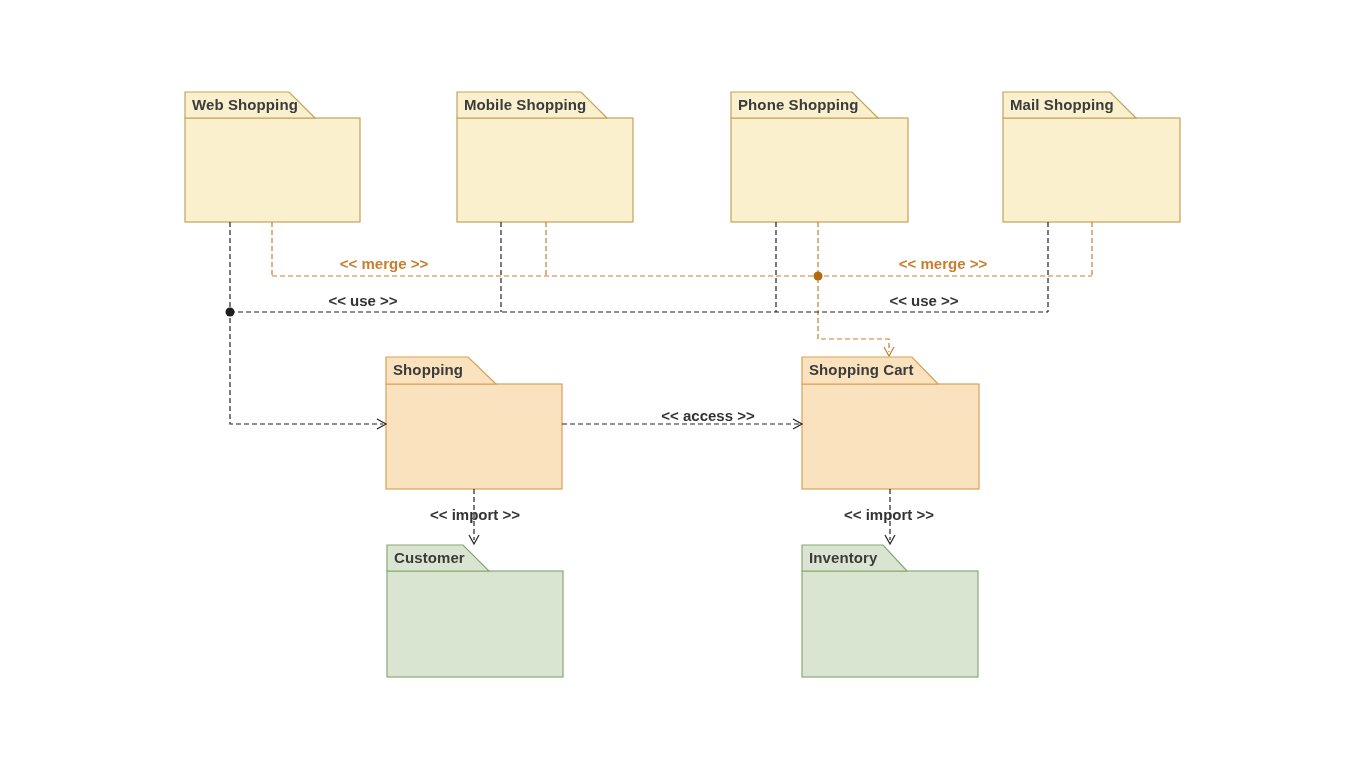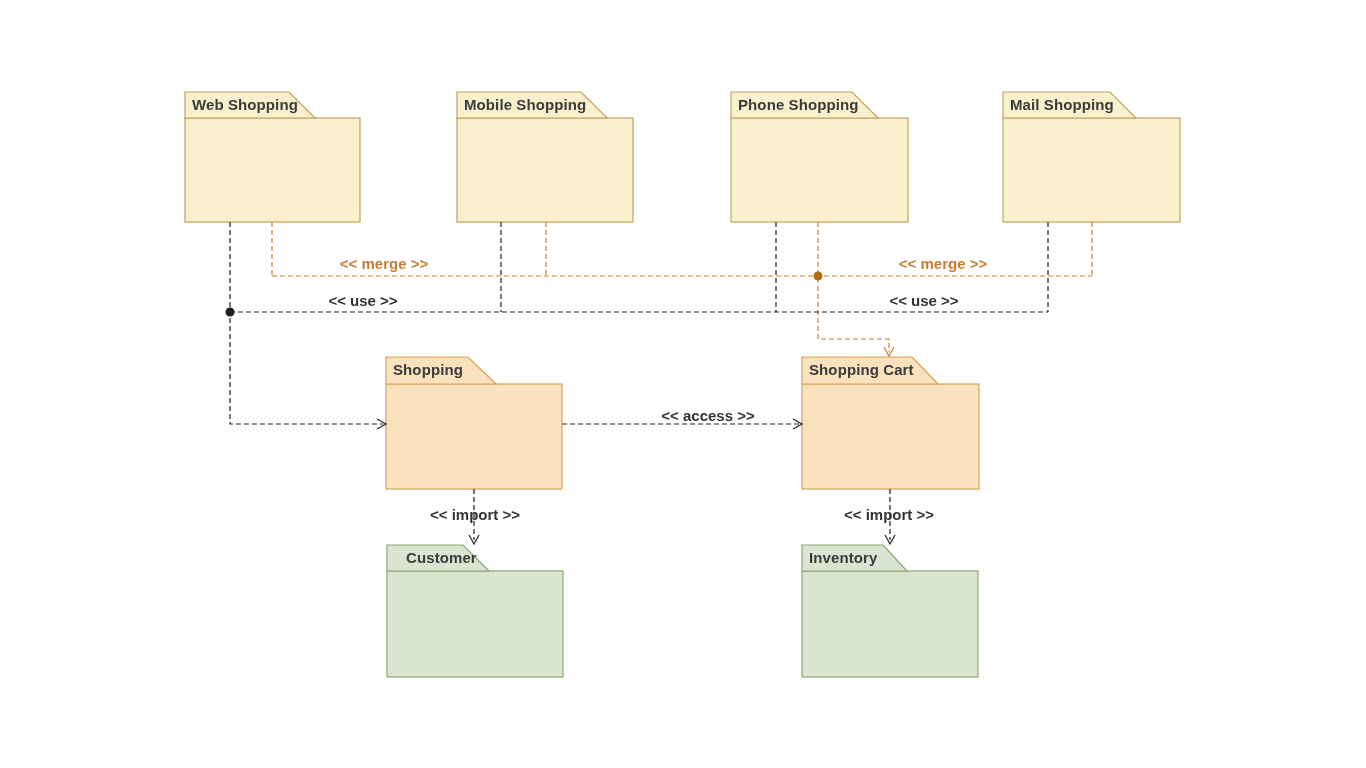--- a/index.html
+++ b/index.html
@@ -149,21 +149,21 @@
   </div>
 
   <div class="pkg-node" style="left:386px; top:357px; width:176px; height:132px;">
     <span class="pkg-title">Shopping</span>
   </div>
 
   <div class="pkg-node" style="left:802px; top:357px; width:147px; height:132px;">
     <span class="pkg-title">Shopping Cart</span>
   </div>
 
-  <div class="pkg-node" style="left:387px; top:545px; width:176px; height:132px;padding-left:12px;">
+  <div class="pkg-node" style="left:387px; top:545px; width:176px; height:132px;">
     <span class="pkg-title">Customer</span>
   </div>
 
   <div class="pkg-node" style="left:802px; top:545px; width:188px; height:132px;">
     <span class="pkg-title">Inventory</span>
   </div>
 
   <div class="conn-label orange" style="left:384px; top:263px;">&lt;&lt; merge &gt;&gt;</div>
   <div class="conn-label orange" style="left:943px; top:263px;">&lt;&lt; merge &gt;&gt;</div>
 

